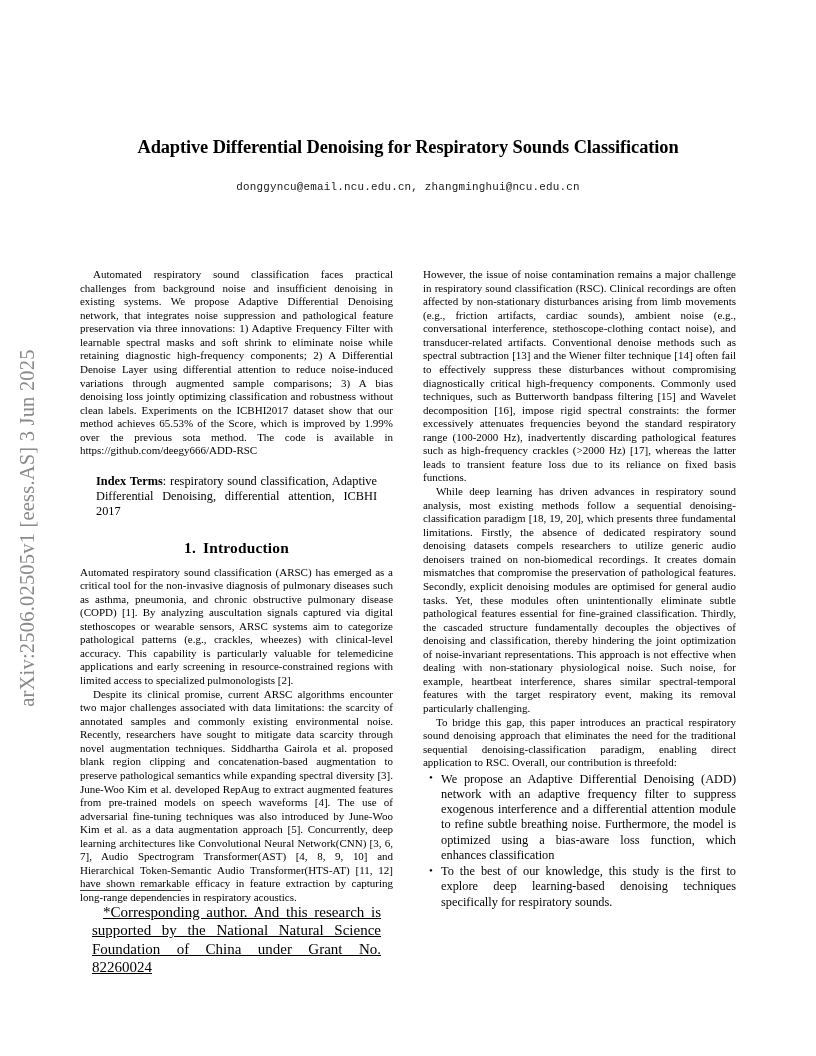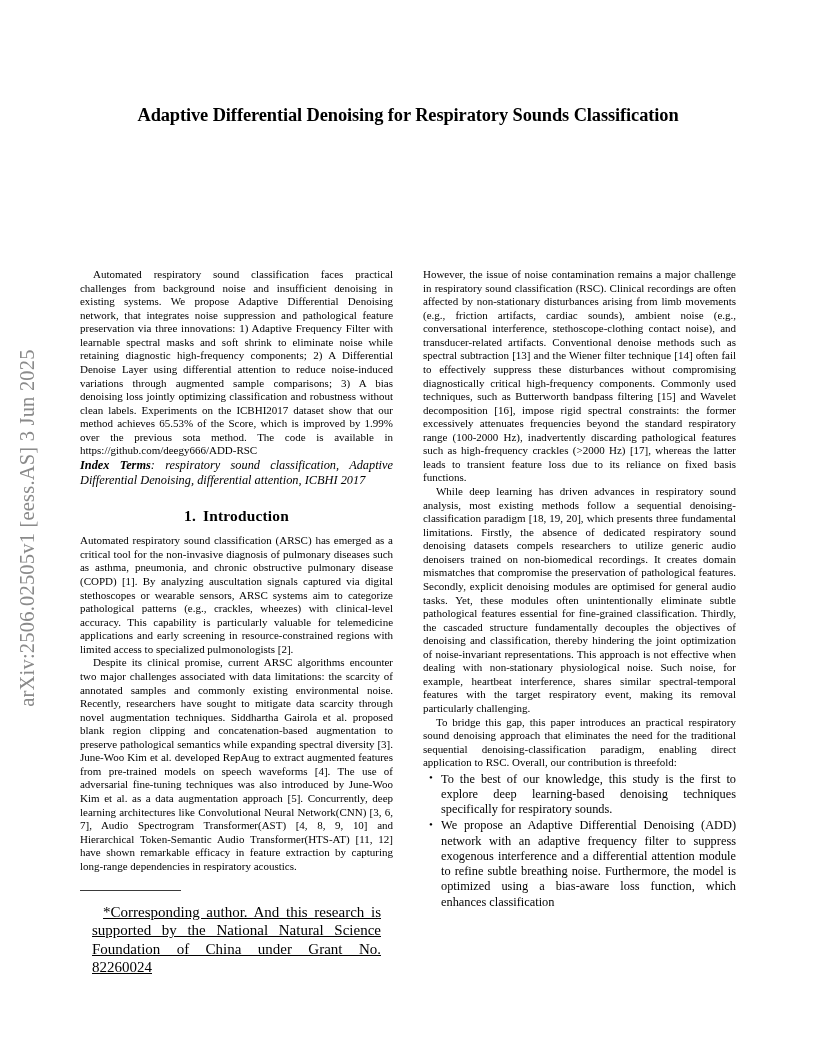--- a/index.html
+++ b/index.html
@@ -46,20 +46,21 @@
     left: 80px;
     top: 0;
     width: 656px;
     height: 1056px;
   }
 
   
   #title-block {
     padding-top: 104px;
     text-align: center;
+    margin-top: 32px;
   }
   #paper-title {
     font-size: 18.4px;
     font-weight: bold;
     line-height: 1.25;
     letter-spacing: -0.1px;
     margin: 0;
   }
   #author-line {
     margin-top: 23px;
@@ -126,25 +127,24 @@
     text-justify: inter-word;
     hyphens: manual;
     letter-spacing: -0.01px;
   }
   p.body.indent { text-indent: 13px; }
   p.body.tight { text-indent: 0; }
 
   .abstract-body { margin-bottom: 0; }
 
   #index-terms {
-    margin: 0;
+    margin: 16px;
     font-size: 12.35px;
     line-height: 1.233;
     text-align: justify;
-    font-style: italic;
   }
   #index-terms .lbl { font-weight: bold; }
 
   
   ul.contrib {
     margin: 2px 0 0 0;
     padding: 0;
     list-style: none;
   }
   ul.contrib li {
@@ -194,20 +194,21 @@
 
 <div id="page">
 
   <div id="title-block">
     <h1 id="paper-title">Adaptive Differential Denoising for Respiratory Sounds Classification</h1>
 
 
     <div id="affiliations">
     </div>
 
+    <div id="emails">donggyncu@email.ncu.edu.cn,  zhangminghui@ncu.edu.cn</div>
   </div>
 
   <div id="columns">
 
     <div class="column" id="col-left">
 
 
       <p class="body indent abstract-body">Automated respiratory sound classification faces practical challenges from background noise and insufficient denoising in existing systems. We propose Adaptive Differential Denoising network, that integrates noise suppression and pathological feature preservation via three innovations: 1) Adaptive Frequency Filter with learnable spectral masks and soft shrink to eliminate noise while retaining diagnostic high-frequency components; 2) A Differential Denoise Layer using differential attention to reduce noise-induced variations through augmented sample comparisons; 3) A bias denoising loss jointly optimizing classification and robustness without clean labels. Experiments on the ICBHI2017 dataset show that our method achieves 65.53% of the Score, which is improved by 1.99% over the previous sota method. The code is available in https://github.com/deegy666/ADD-RSC</p>
 
       <p id="index-terms"><span class="lbl">Index Terms</span><span>: </span><span>respiratory sound classification, Adaptive Differential Denoising, differential attention, ICBHI 2017</span></p>
@@ -222,19 +223,19 @@
         <p id="footnote-text">*Corresponding author. And this research is supported by the National Natural Science Foundation of China under Grant No. 82260024</p>
       </div>
     </div>
 
     <div class="column" id="col-right">
       <p class="body tight">However, the issue of noise contamination remains a major challenge in respiratory sound classification (RSC). Clinical recordings are often affected by non-stationary disturbances arising from limb movements (e.g., friction artifacts, cardiac sounds), ambient noise (e.g., conversational interference, stethoscope-clothing contact noise), and transducer-related artifacts. Conventional denoise methods such as spectral subtraction [13] and the Wiener filter technique [14] often fail to effectively suppress these disturbances without compromising diagnostically critical high-frequency components. Commonly used techniques, such as Butterworth bandpass filtering [15] and Wavelet decomposition [16], impose rigid spectral constraints: the former excessively attenuates frequencies beyond the standard respiratory range (100-2000 Hz), inadvertently discarding pathological features such as high-frequency crackles (&gt;2000 Hz) [17], whereas the latter leads to transient feature loss due to its reliance on fixed basis functions.</p>
       <p class="body indent">While deep learning has driven advances in respiratory sound analysis, most existing methods follow a sequential denoising-classification paradigm [18, 19, 20], which presents three fundamental limitations. Firstly, the absence of dedicated respiratory sound denoising datasets compels researchers to utilize generic audio denoisers trained on non-biomedical recordings. It creates domain mismatches that compromise the preservation of pathological features. Secondly, explicit denoising modules are optimised for general audio tasks. Yet, these modules often unintentionally eliminate subtle pathological features essential for fine-grained classification. Thirdly, the cascaded structure fundamentally decouples the objectives of denoising and classification, thereby hindering the joint optimization of noise-invariant representations. This approach is not effective when dealing with non-stationary physiological noise. Such noise, for example, heartbeat interference, shares similar spectral-temporal features with the target respiratory event, making its removal particularly challenging.</p>
       <p class="body indent">To bridge this gap, this paper introduces an practical respiratory sound denoising approach that eliminates the need for the traditional sequential denoising-classification paradigm, enabling direct application to RSC. Overall, our contribution is threefold:</p>
 
       <ul class="contrib">
+        <li>We propose an Adaptive Differential Denoising (ADD) network with an adaptive frequency filter to suppress exogenous interference and a differential attention module to refine subtle breathing noise. Furthermore, the model is optimized using a bias-aware loss function, which enhances classification</li>
         <li>To the best of our knowledge, this study is the first to explore deep learning-based denoising techniques specifically for respiratory sounds.</li>
-        <li>We propose an Adaptive Differential Denoising (ADD) network with an adaptive frequency filter to suppress exogenous interference and a differential attention module to refine subtle breathing noise. Furthermore, the model is optimized using a bias-aware loss function, which enhances classification</li>
       </ul>
     </div>
 
   </div>
 </div>
 
 </body></html>

